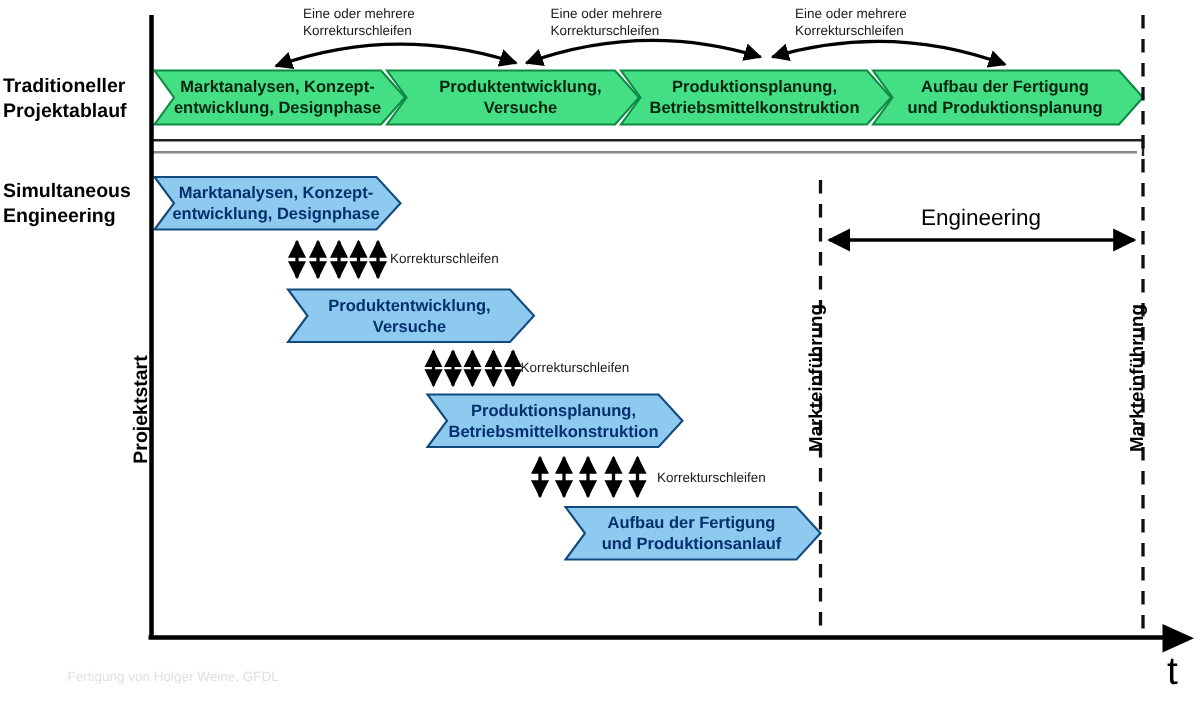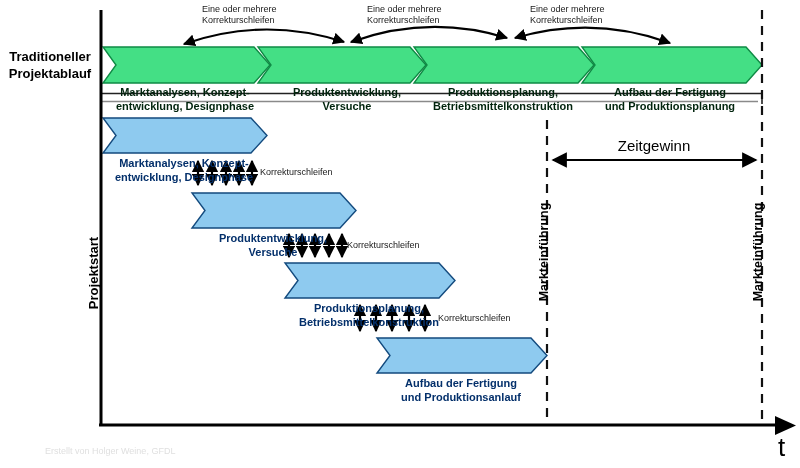--- a/index.html
+++ b/index.html
@@ -2,23 +2,23 @@
 <html><head>
 <meta charset="utf-8">
 <style>
   html,body{margin:0;padding:0;background:#fff;}
   #stage{
     position:relative;width:800px;height:468px;background:#ffffff;
     font-family:"Liberation Sans","DejaVu Sans",sans-serif;overflow:hidden;
   }
   #diagram-svg{position:absolute;left:0;top:0;}
   .txt{position:absolute;color:#000;}
-  .section-label{width:96px;left:2px;font-size:13px;font-weight:bold;line-height:17px;text-align:center;}
+  .section-label{width:96px;left:2px;font-size:13px;font-weight:bold;line-height:17px;}
   .loop-label{width:120px;font-size:9px;line-height:10.5px;text-align:left;color:#1a1a1a;}
-  .phase-text{width:160px;font-size:11px;font-weight:bold;line-height:14px;text-align:center;margin-top:34px;}
+  .phase-text{width:160px;font-size:11px;font-weight:bold;line-height:14px;text-align:center;}
   .phase-text.green{color:#01240d;}
   .phase-text.blue{color:#04306b;}
   .korr-label{font-size:9px;color:#1a1a1a;white-space:nowrap;}
   .vtext{position:absolute;transform-origin:0 100%;transform:rotate(-90deg);
          font-weight:bold;text-align:center;white-space:nowrap;}
   .vtext.projektstart{width:90px;height:16px;font-size:13px;line-height:16px;}
   .vtext.markt{width:112px;height:14px;font-size:12.5px;line-height:14px;}
   .zeitgewinn{width:120px;text-align:center;font-size:15px;}
   .t-label{font-size:26px;}
   .footer-credit{font-size:9px;color:#e0e0e0;}
@@ -89,20 +89,21 @@
     <line x1="762" y1="10" x2="762" y2="425" stroke="#111" stroke-width="2.2" stroke-dasharray="9,7"></line>
 
     <line x1="553" y1="160" x2="756" y2="160" stroke="#000" stroke-width="2.2" marker-start="url(#arrBig)" marker-end="url(#arrBig)"></line>
 
     <line x1="101" y1="10" x2="101" y2="426" stroke="#000" stroke-width="3"></line>
     <line x1="99" y1="425" x2="780" y2="425" stroke="#000" stroke-width="3"></line>
     <polygon points="775,416 796,425.5 775,435" fill="#000"></polygon>
   </svg>
 
   <div class="txt section-label" style="top:48px;">Traditioneller Projektablauf</div>
+  <div class="txt section-label" style="top:118px;">Simultaneous Engineering</div>
 
   <div class="txt loop-label" style="left:202px;top:4px;">
     <span>Eine oder mehrere</span><br>
     <span>Korrekturschleifen</span>
   </div>
   <div class="txt loop-label" style="left:367px;top:4px;">
     <span>Eine oder mehrere</span><br>
     <span>Korrekturschleifen</span>
   </div>
   <div class="txt loop-label" style="left:530px;top:4px;">
@@ -145,18 +146,18 @@
   </div>
 
   <div class="txt korr-label" style="left:260px;top:167px;">Korrekturschleifen</div>
   <div class="txt korr-label" style="left:347px;top:240px;">Korrekturschleifen</div>
   <div class="txt korr-label" style="left:438px;top:313px;">Korrekturschleifen</div>
 
   <div class="vtext projektstart" style="left:102px;top:302px;">Projektstart</div>
   <div class="vtext markt" style="left:551px;top:294px;">Markteinführung</div>
   <div class="vtext markt" style="left:765px;top:294px;">Markteinführung</div>
 
-  <div class="txt zeitgewinn" style="left:594px;top:137px;">Zeitgewinn</div>
+  <div class="txt zeitgewinn" style="left:594px;top:137px;">Engineering</div>
   <div class="txt t-label" style="left:778px;top:432px;">t</div>
 
-  <div class="txt footer-credit" style="left:45px;top:446px;">Erstellt von Holger Weine, GFDL</div>
+  <div class="txt footer-credit" style="left:45px;top:446px;">Fertigung von Holger Weine, GFDL</div>
 
 </div>
 
 </body></html>

